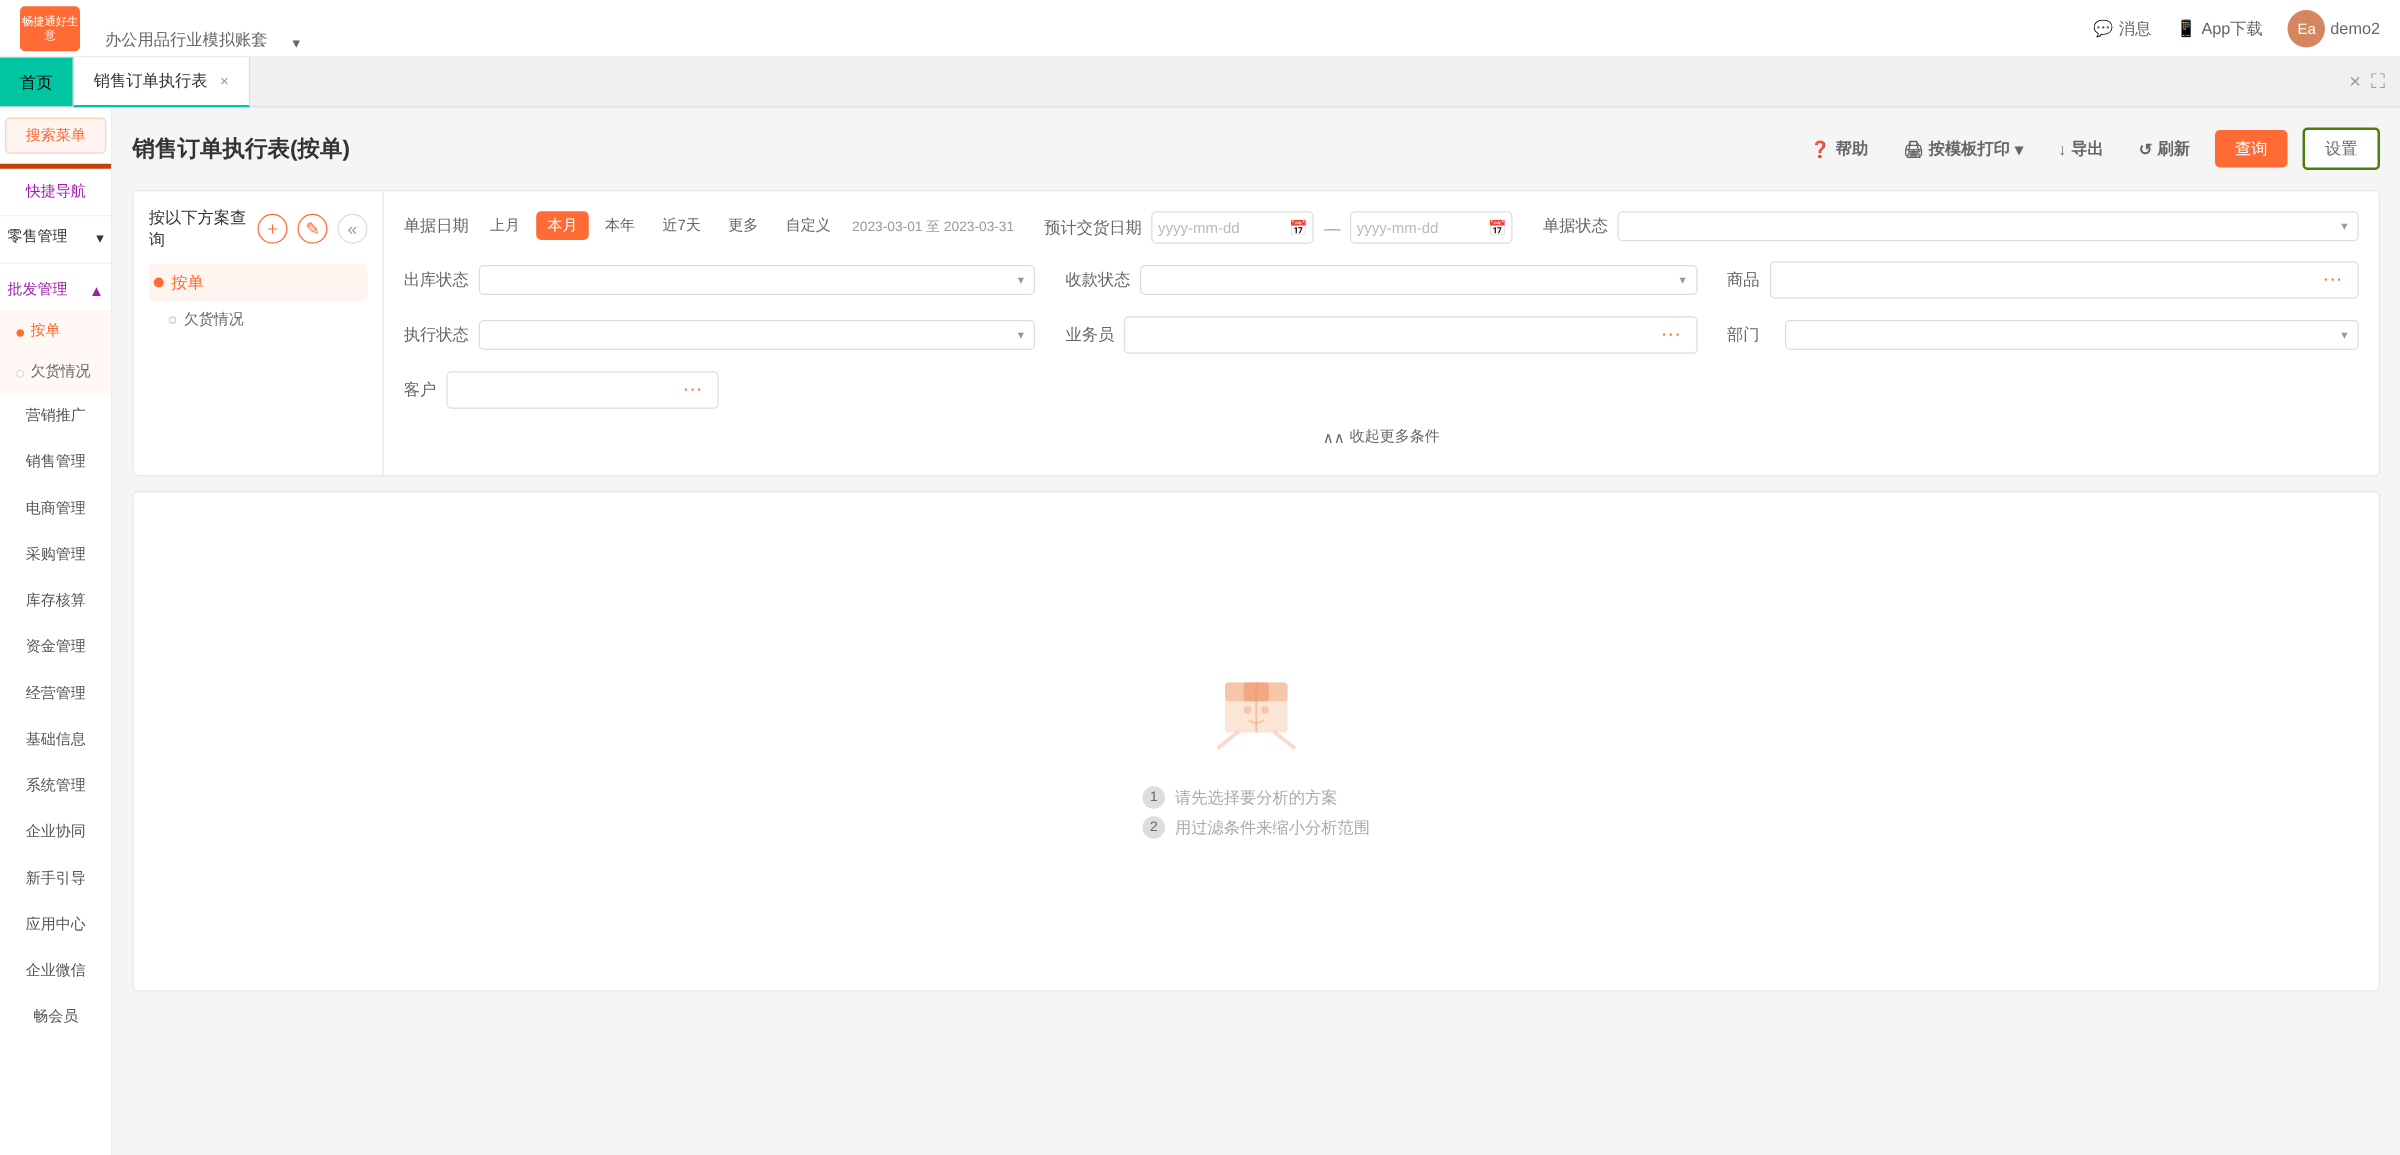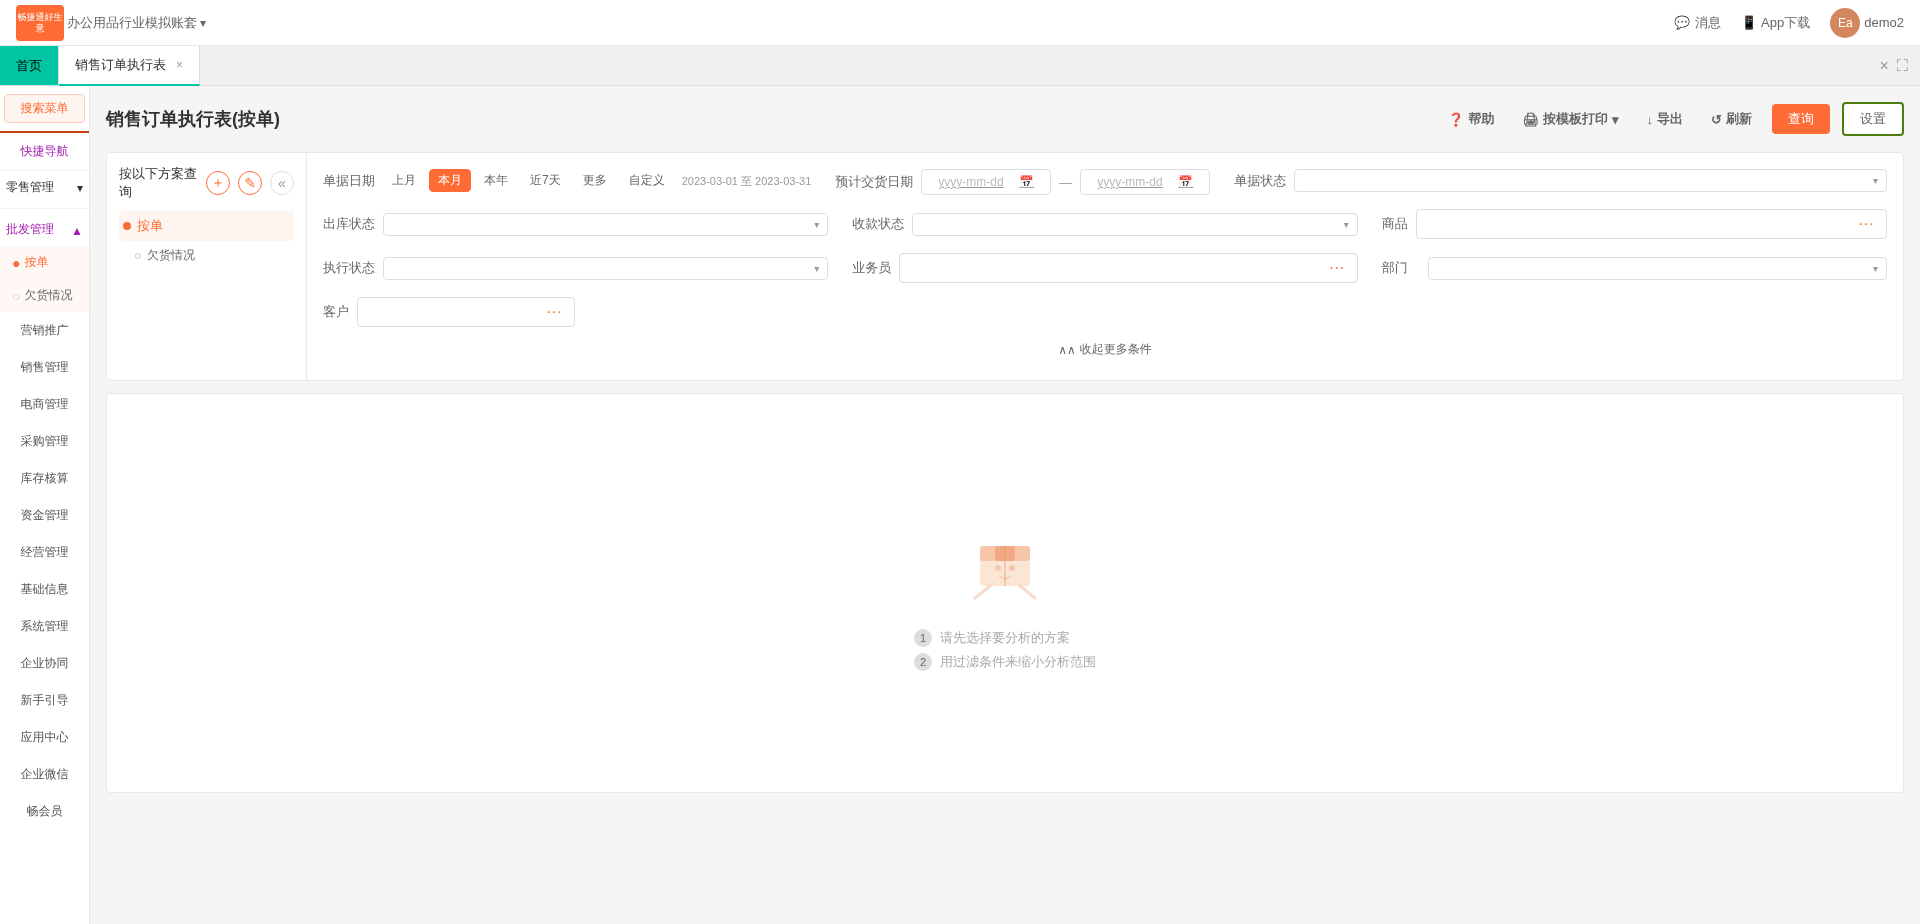--- a/index.html
+++ b/index.html
@@ -1,20 +1,20 @@
 <!DOCTYPE html>
 <html><head>
   <meta charset="utf-8">
   <style>
     * { box-sizing: border-box; margin: 0; padding: 0; }
     body { font-family: 'Microsoft YaHei', Arial, sans-serif; font-size: 13px; background: #f5f5f5; color: #333; display: flex; flex-direction: column; height: 924px; overflow: hidden; }
 
     
     .topbar { height: 46px; background: #fff; display: flex; align-items: center; padding: 0 16px; border-bottom: 1px solid #e8e8e8; justify-content: space-between; flex-shrink: 0; }
-    .topbar-left { display: flex; align-items: center; gap: 3px; }
+    .topbar-left { display: flex; align-items: flex-end; gap: 20px; }
     .logo-box { width: 48px; height: 36px; background: #ff6b35; border-radius: 4px; display: flex; align-items: center; justify-content: center; }
     .logo-text { color: #fff; font-size: 9px; text-align: center; line-height: 1.2; }
     .topbar-title { color: #666; font-size: 13px; }
     .topbar-dropdown { color: #666; font-size: 12px; cursor: pointer; }
     .topbar-right { display: flex; align-items: center; gap: 20px; }
     .topbar-right-item { display: flex; align-items: center; gap: 4px; color: #666; font-size: 13px; cursor: pointer; }
     .avatar { width: 30px; height: 30px; border-radius: 50%; background: #d4875f; display: flex; align-items: center; justify-content: center; color: #fff; font-size: 12px; }
 
     
     .tabbar { height: 40px; background: #f0f0f0; display: flex; align-items: stretch; flex-shrink: 0; border-bottom: 1px solid #ddd; }
@@ -39,21 +39,21 @@
     .sidebar-sub-item { padding: 8px 12px; font-size: 12px; color: #666; cursor: pointer; display: flex; align-items: center; gap: 4px; }
     .sidebar-sub-item.active { color: #ff6b35; }
     .page-title { font-size: 18px; font-weight: bold; color: #333; margin-bottom: 16px; display: flex; align-items: center; justify-content: space-between; }
     .page-title-actions { display: flex; align-items: center; gap: 12px; }
     .action-btn { display: flex; align-items: center; gap: 4px; color: #666; font-size: 13px; cursor: pointer; padding: 4px 8px; border-radius: 4px; }
     .action-btn-primary { background: #ff6b35; color: #fff; border-radius: 4px; padding: 6px 16px; font-size: 13px; cursor: pointer; border: none; }
     .action-btn-secondary { background: #fff; color: #666; border: 2px solid #4d7c0f; border-radius: 4px; padding: 6px 16px; font-size: 13px; cursor: pointer; }
     .date-quick-btns { display: flex; gap: 4px; align-items: center; }
     .date-quick-btn { padding: 2px 8px; border-radius: 4px; font-size: 12px; cursor: pointer; border: 1px solid transparent; color: #666; }
     .date-quick-btn.active { background: #ff6b35; color: #fff; border-color: #ff6b35; }
-    .date-input { border: 1px solid #ddd; border-radius: 4px; padding: 5px 16px; font-size: 12px; color: #999; width: 130px; display: flex; align-items: center; justify-content: space-between; text-decoration: underline; }
+    .date-input { border: 1px solid #ddd; border-radius: 4px; padding: 5px 4px; font-size: 12px; color: #999; width: 130px; display: flex; align-items: center; justify-content: space-between; }
     .date-separator { color: #999; }
     .select-control { border: 1px solid #ddd; border-radius: 4px; padding: 5px 8px; font-size: 13px; color: #333; background: #fff; display: flex; align-items: center; justify-content: space-between; cursor: pointer; width: 100%; }
     .select-arrow { color: #999; font-size: 10px; }
     .more-dots { color: #ff6b35; cursor: pointer; font-size: 16px; padding: 0 4px; }
     .collapse-btn { text-align: center; color: #666; font-size: 12px; cursor: pointer; padding: 6px 0; display: flex; align-items: center; justify-content: center; gap: 4px; }
 
     
     .filter-wrapper { display: flex; gap: 0; background: #fff; border: 1px solid #e8e8e8; border-radius: 4px; margin-bottom: 12px; }
     .filter-left-panel { width: 200px; border-right: 1px solid #e8e8e8; padding: 12px; flex-shrink: 0; }
     .filter-left-title { font-size: 13px; color: #333; margin-bottom: 10px; display: flex; align-items: center; justify-content: space-between; }
@@ -121,21 +121,21 @@
   </div>
   <div class="tabbar-actions">
     <span>×</span>
     <span>⛶</span>
   </div>
 </div>
 
 <div class="main">
 
   <div class="sidebar">
-    <div style="padding:8px 4px; border-bottom:2px solid #c2410c;font-family:Liberation Serif, serif;">
+    <div style="padding:8px 4px; border-bottom:4px solid #c2410c;font-family:Liberation Serif, serif;">
       <div class="sidebar-search-btn">搜索菜单</div>
     </div>
     <div style="padding:6px 0; border-bottom:1px solid #f0f0f0;">
       <div class="sidebar-nav-label">快捷导航</div>
     </div>
 
     <div class="sidebar-group-header">
       <span>零售管理</span>
       <span>▾</span>
     </div>

